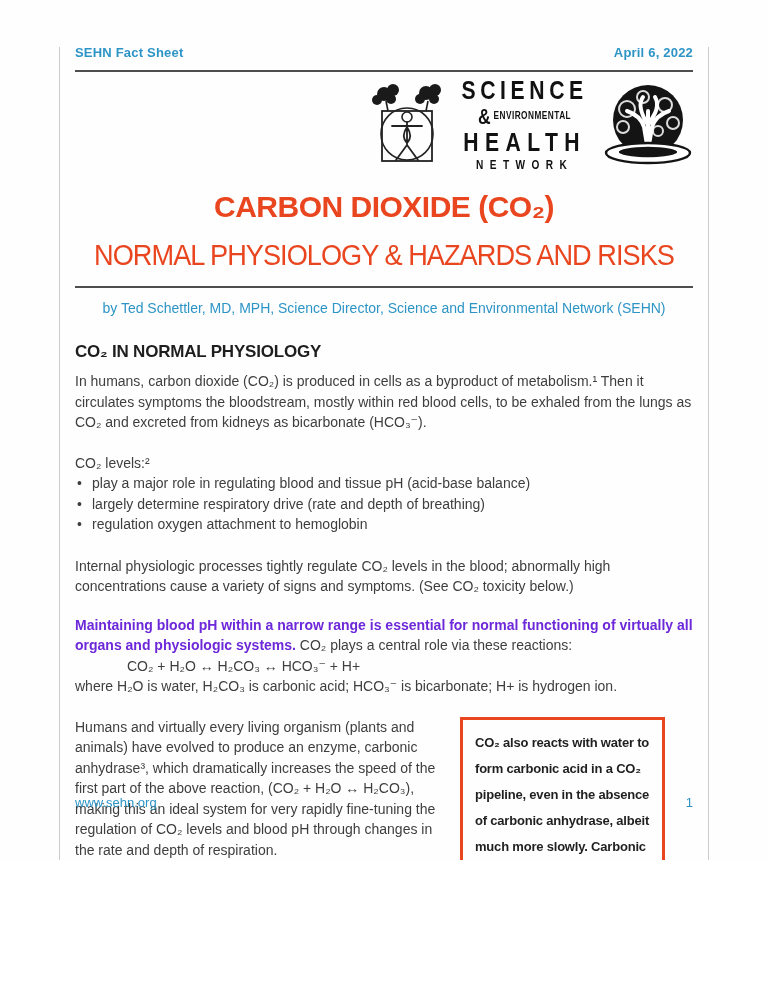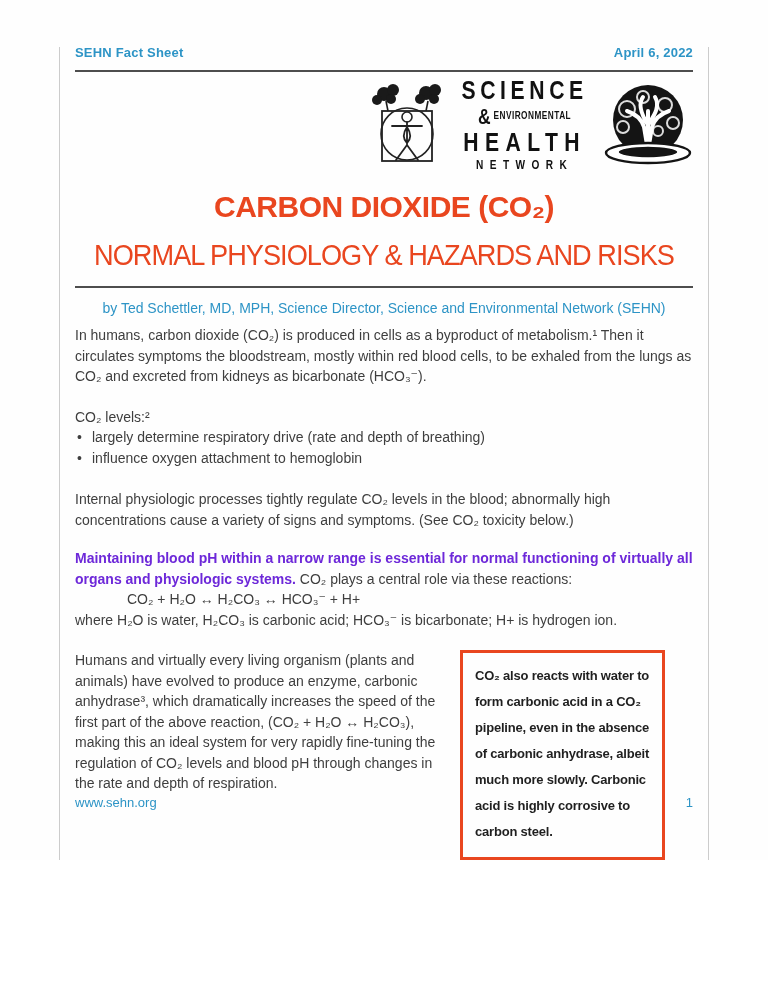--- a/index.html
+++ b/index.html
@@ -138,27 +138,29 @@
       </span>
     </div>
 
     <div class="title">CARBON DIOXIDE (CO₂)</div>
     <div class="subtitle">NORMAL PHYSIOLOGY &amp; HAZARDS AND RISKS</div>
 
     <div class="rule rule-2"></div>
 
     <div class="byline">by Ted Schettler, MD, MPH, Science Director, Science and Environmental Network (SEHN)</div>
 
+    <div class="section-heading">CO₂ IN NORMAL PHYSIOLOGY</div>
 
     <p class="body-text para-1">In humans, carbon dioxide (CO₂) is produced in cells as a byproduct of metabolism.¹ Then it circulates symptoms the bloodstream, mostly within red blood cells, to be exhaled from the lungs as CO₂ and excreted from kidneys as bicarbonate (HCO₃⁻).</p>
 
     <div class="body-text levels-label">CO₂ levels:²</div>
     <ul class="bullets body-text">
+      <li>play a major role in regulating blood and tissue pH (acid-base balance)</li>
       <li>largely determine respiratory drive (rate and depth of breathing)</li>
-      <li>influence oxygen attachment to hemoglobin</li>
+      <li>regulation oxygen attachment to hemoglobin</li>
     </ul>
 
     <p class="body-text para-2">Internal physiologic processes tightly regulate CO₂ levels in the blood; abnormally high concentrations cause a variety of signs and symptoms. (See CO₂ toxicity below.)</p>
 
     <div class="body-text para-3">
       <b>Maintaining blood pH within a narrow range is essential for normal functioning of virtually all organs and physiologic systems.</b><span> CO₂ plays a central role via these reactions:</span>
       <div class="equation">CO₂ + H₂O ↔ H₂CO₃ ↔ HCO₃⁻ + H+</div>
       <div>where H₂O is water, H₂CO₃ is carbonic acid; HCO₃⁻ is bicarbonate; H+ is hydrogen ion.</div>
     </div>
 

